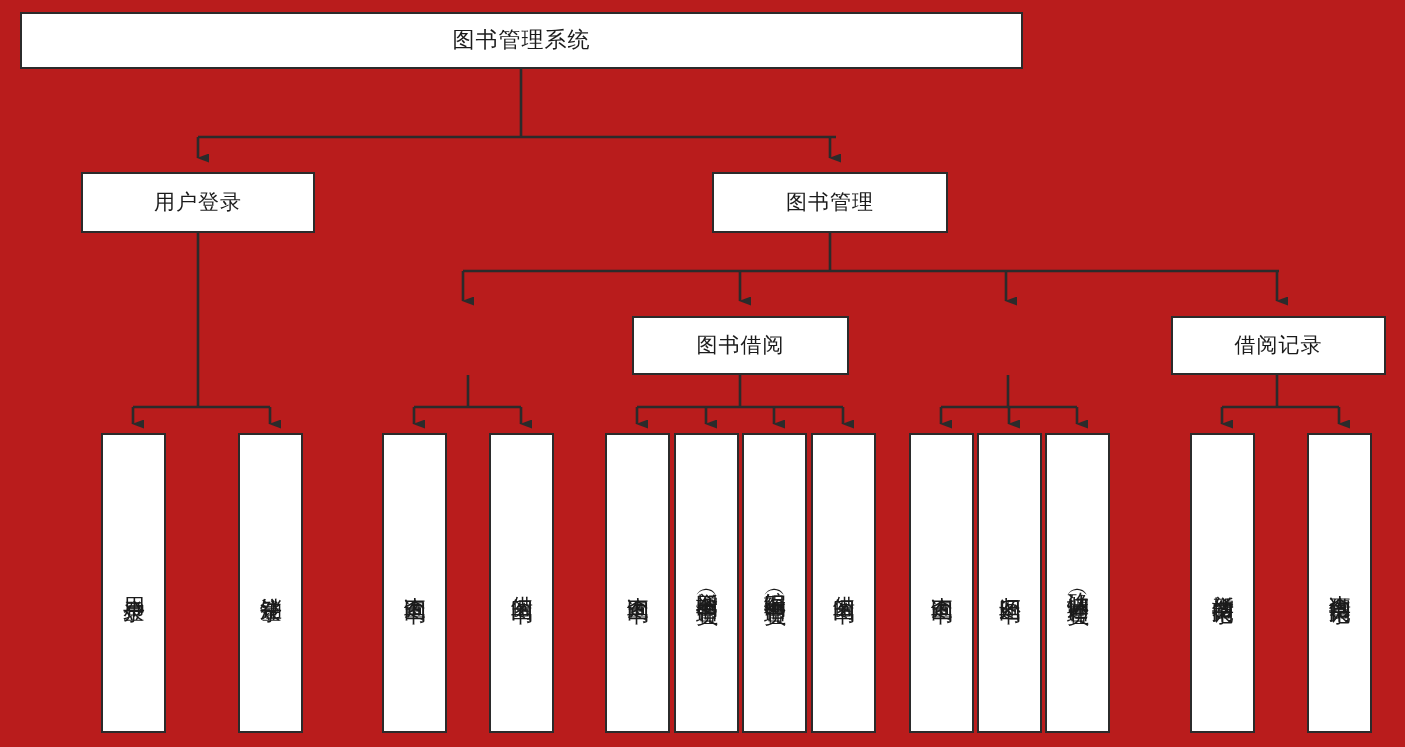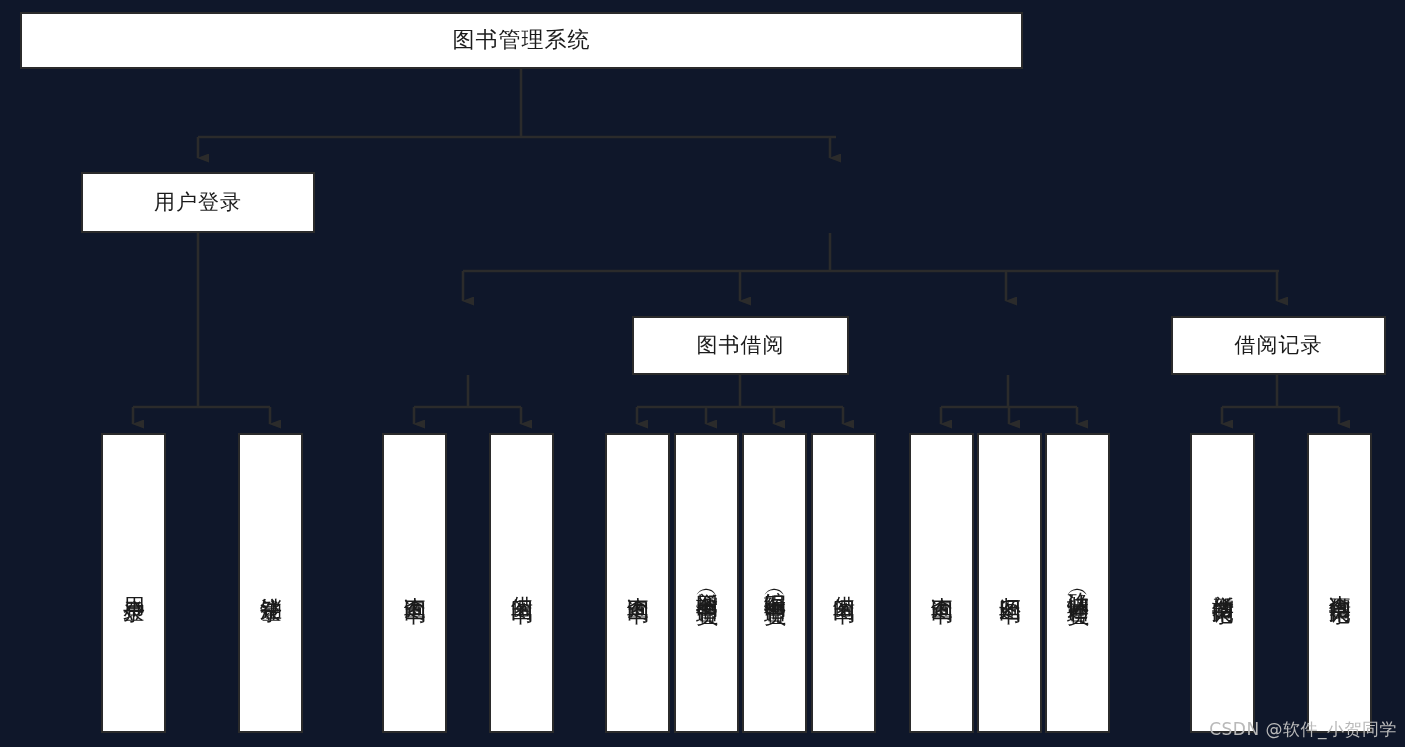--- a/index.html
+++ b/index.html
@@ -10,21 +10,21 @@
   body {
     width: 1405px;
     height: 747px;
     font-family: "DejaVu Sans", "Liberation Sans", sans-serif;
     overflow: hidden;
   }
   #diagram-root {
     position: relative;
     width: 1405px;
     height: 747px;
-    background: #0f172a;
+    background: #b91c1c;
   }
   svg#wires {
     position: absolute;
     left: 0;
     top: 0;
     width: 1405px;
     height: 747px;
   }
   .node {
     position: absolute;
@@ -125,20 +125,23 @@
     </g>
   </svg>
 
   <div class="node node-h node-root" style="left:20px; top:12px; width:1003px; height:57px;">
     <span class="node-label">图书管理系统</span>
   </div>
 
   <div class="node node-h" style="left:81px; top:172px; width:234px; height:61px;">
     <span class="node-label">用户登录</span>
   </div>
+  <div class="node node-h" style="left:712px; top:172px; width:236px; height:61px;">
+    <span class="node-label">图书管理</span>
+  </div>
 
   <div class="node node-h" style="left:632px; top:316px; width:217px; height:59px;justify-content:center;">
     <span class="node-label">图书借阅</span>
   </div>
   <div class="node node-h" style="left:1171px; top:316px; width:215px; height:59px;">
     <span class="node-label">借阅记录</span>
   </div>
 
   <div class="node node-v" style="left:101px; top:433px; width:65px; height:300px;">
     <span class="node-label">用户登录</span>
@@ -177,15 +180,14 @@
     <span class="node-label">确认归还（管理员）</span>
   </div>
 
   <div class="node node-v" style="left:1190px; top:433px; width:65px; height:300px;">
     <span class="node-label">新增借阅记录</span>
   </div>
   <div class="node node-v" style="left:1307px; top:433px; width:65px; height:300px;">
     <span class="node-label">查询借阅记录</span>
   </div>
 
-  <div class="watermark">CSDN @软件_小贺同学</div>
 
 </div>
 
 </body></html>

